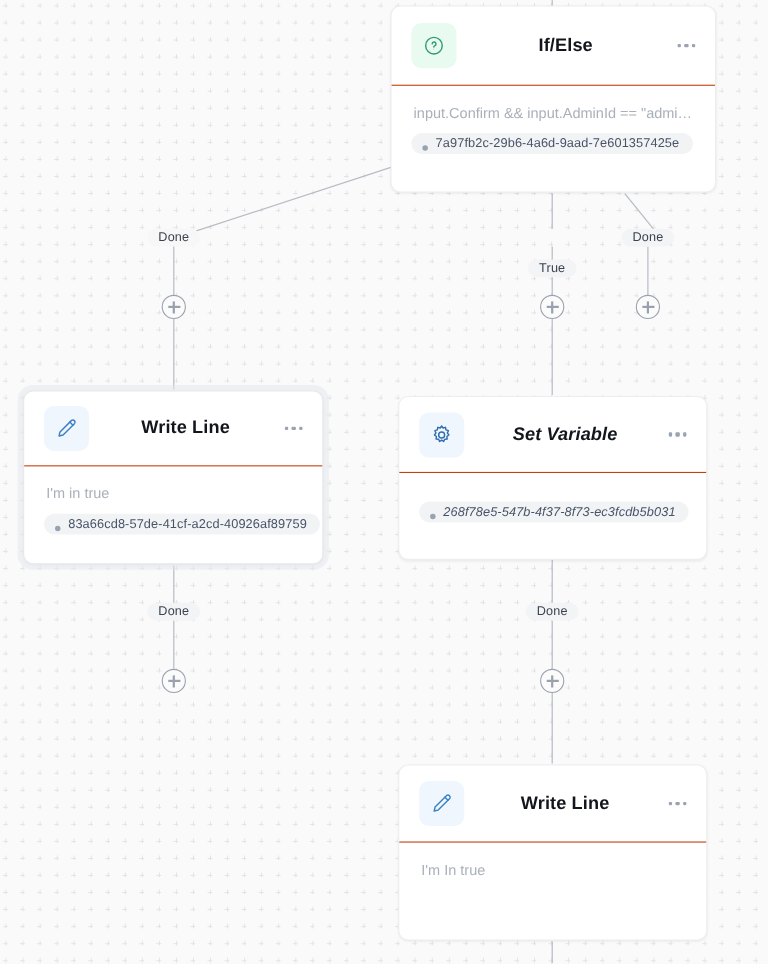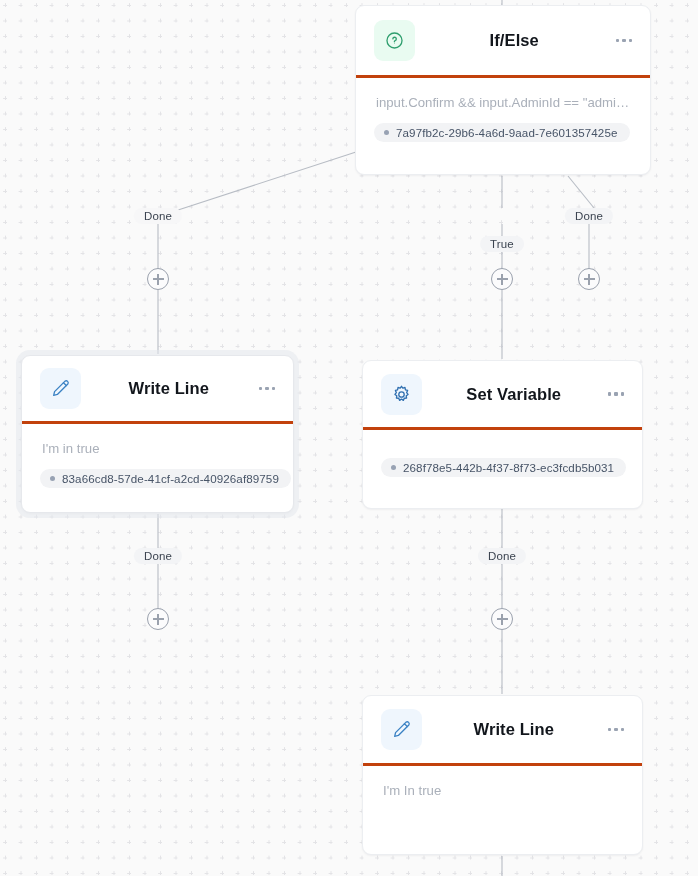--- a/index.html
+++ b/index.html
@@ -58,21 +58,21 @@
   .node.selected {
     border: 1px solid #e6e8ec;
     box-shadow: 0 0 0 5px rgba(228,231,236,.55), 0 1px 2px rgba(16,24,40,.05);
   }
 
   .node-head {
     height: 72px;
     display: flex;
     align-items: center;
     padding: 0 16px 0 18px;
-    border-bottom: 3px solid #c2410c;
+    border-bottom: 1px solid #c2410c;
     box-sizing: border-box;
   }
   .icon-tile {
     width: 41px;
     height: 41px;
     border-radius: 9px;
     flex: 0 0 41px;
     display: flex;
     align-items: center;
     justify-content: center;
@@ -115,21 +115,21 @@
     color: #aab0ba;
     margin: 0 0 11px 2px;
     white-space: nowrap;
     overflow: hidden;
     text-overflow: ellipsis;
   }
   .node-body.no-desc { padding-top: 26px; padding-bottom: 26px; }
 
   .id-pill {
     display: inline-flex;
-    align-items: center;
+    align-items: flex-end;
     gap: 7px;
     background: #f2f3f5;
     border-radius: 11px;
     padding: 3px 12px 3px 10px;
     font-size: 11.6px;
     color: #475467;
     letter-spacing: .1px;
     white-space: nowrap;
   }
   .id-pill .dot {
@@ -253,39 +253,39 @@
       </div>
       <div class="node-body">
         <div class="node-desc">I'm in true</div>
         <span class="id-pill">
           <span class="dot"></span>
           <span>83a66cd8-57de-41cf-a2cd-40926af89759</span>
         </span>
       </div>
     </div>
 
-    <div class="node" style="left:362px; top:360px; width:281px; height:149px;">
+    <div class="node" style="left:362px; top:360px; width:281px; height:149px;font-style:italic;">
       <div class="node-head" style="height:69px;">
         <div class="icon-tile blue">
           <svg width="21" height="21" viewBox="0 0 24 24" fill="none" stroke="#2f6fb0" stroke-width="1.5" stroke-linecap="round" stroke-linejoin="round">
             <circle cx="12" cy="12" r="3.1"></circle>
             <path d="M12 2.6l1.5 2.1 2.5-.7.5 2.6 2.5.8-1.1 2.4 1.6 2.1-2.1 1.6.4 2.6-2.6.2-1.1 2.4-2.1-1.5-2.1 1.5-1.1-2.4-2.6-.2.4-2.6-2.1-1.6 1.6-2.1L5 7.4l2.5-.8.5-2.6 2.5.7z"></path>
           </svg>
         </div>
         <div class="node-title">Set Variable</div>
         <div class="kebab">
           <i></i>
             <i></i>
             <i></i>
         </div>
       </div>
       <div class="node-body no-desc body-center">
         <span class="id-pill">
           <span class="dot"></span>
-          <span>268f78e5-442b-4f37-8f73-ec3fcdb5b031</span>
+          <span>268f78e5-547b-4f37-8f73-ec3fcdb5b031</span>
         </span>
       </div>
     </div>
 
     <div class="node" style="left:362px; top:695px; width:281px; height:160px;">
       <div class="node-head" style="height:70px;">
         <div class="icon-tile blue">
           <svg width="21" height="21" viewBox="0 0 24 24" fill="none" stroke="#3b82c4" stroke-width="1.5" stroke-linecap="round" stroke-linejoin="round">
             <path d="M17.2 3.6a2.3 2.3 0 0 1 3.2 3.2L8.4 18.8l-4.2 1 1-4.2z"></path>
             <path d="M15.4 5.4l3.2 3.2"></path>

